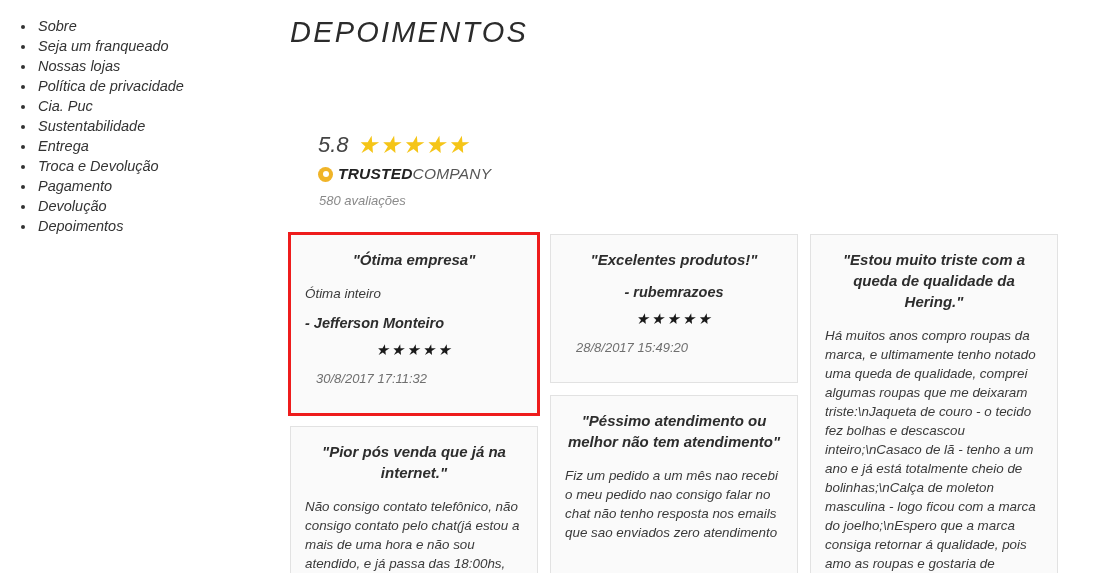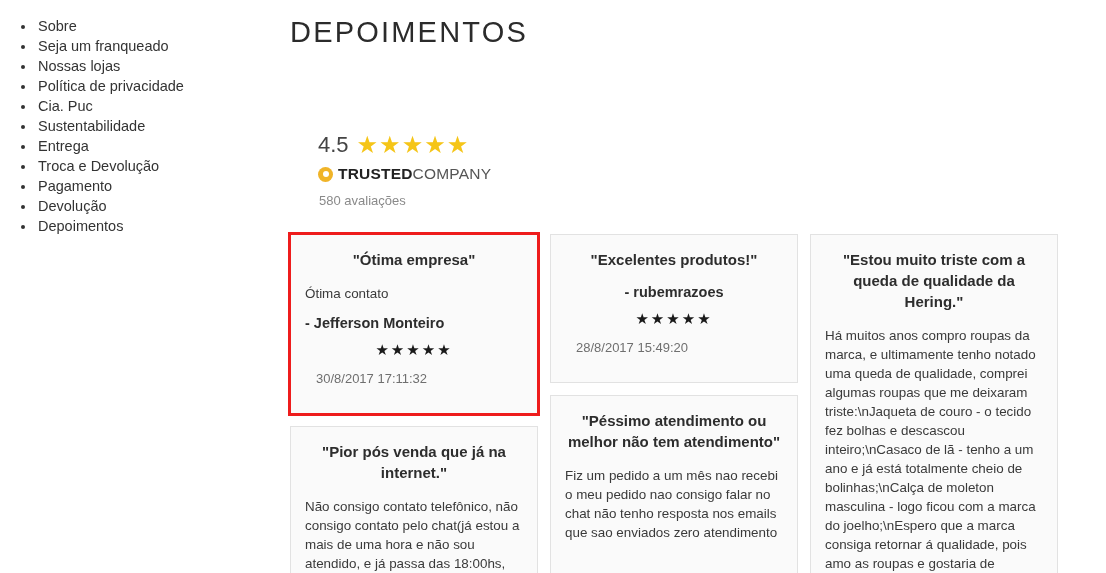--- a/index.html
+++ b/index.html
@@ -11,20 +11,21 @@
     overflow: hidden;
     background: #ffffff;
     font-family: "Liberation Sans", sans-serif;
     color: #333333;
   }
   .page {
     position: relative;
     width: 1106px;
     height: 573px;
     background: #ffffff;
+    font-style: italic;
   }
 
   
   .sidebar {
     position: absolute;
     left: 0;
     top: 0;
     width: 270px;
     height: 573px;
     padding-top: 16px;
@@ -205,36 +206,36 @@
       <li><span>Depoimentos</span></li>
     </ul>
   </nav>
 
   <main class="main">
 
     <h1 class="page-title">DEPOIMENTOS</h1>
 
     <div class="rating-block">
       <div class="rating-row">
-        <span class="rating-score">4.5</span>
+        <span class="rating-score">5.8</span>
         <span class="rating-stars">★★★★★</span>
       </div>
       <div class="trusted-row">
         <span class="trusted-badge"></span>
         <span class="trusted-name"><b>TRUSTED</b><span>COMPANY</span></span>
       </div>
       <div class="rating-count">580 avaliações</div>
     </div>
 
     <div class="columns">
 
       <div class="col">
         <div class="card highlight">
           <div class="card-title">"Ótima empresa"</div>
-          <p class="card-body">Ótima contato</p>
+          <p class="card-body">Ótima inteiro</p>
           <div class="card-author">- Jefferson Monteiro</div>
           <div class="card-stars">★★★★★</div>
           <div class="card-date">30/8/2017 17:11:32</div>
         </div>
         <div class="card clipped" style="height:155px">
           <div class="card-title">"Pior pós venda que já na internet."</div>
           <p class="card-body">Não consigo contato telefônico, não consigo contato pelo chat(já estou a mais de uma hora e não sou atendido, e já passa das 18:00hs, provavelmente não serei atendido)</p>
         </div>
       </div>
 

